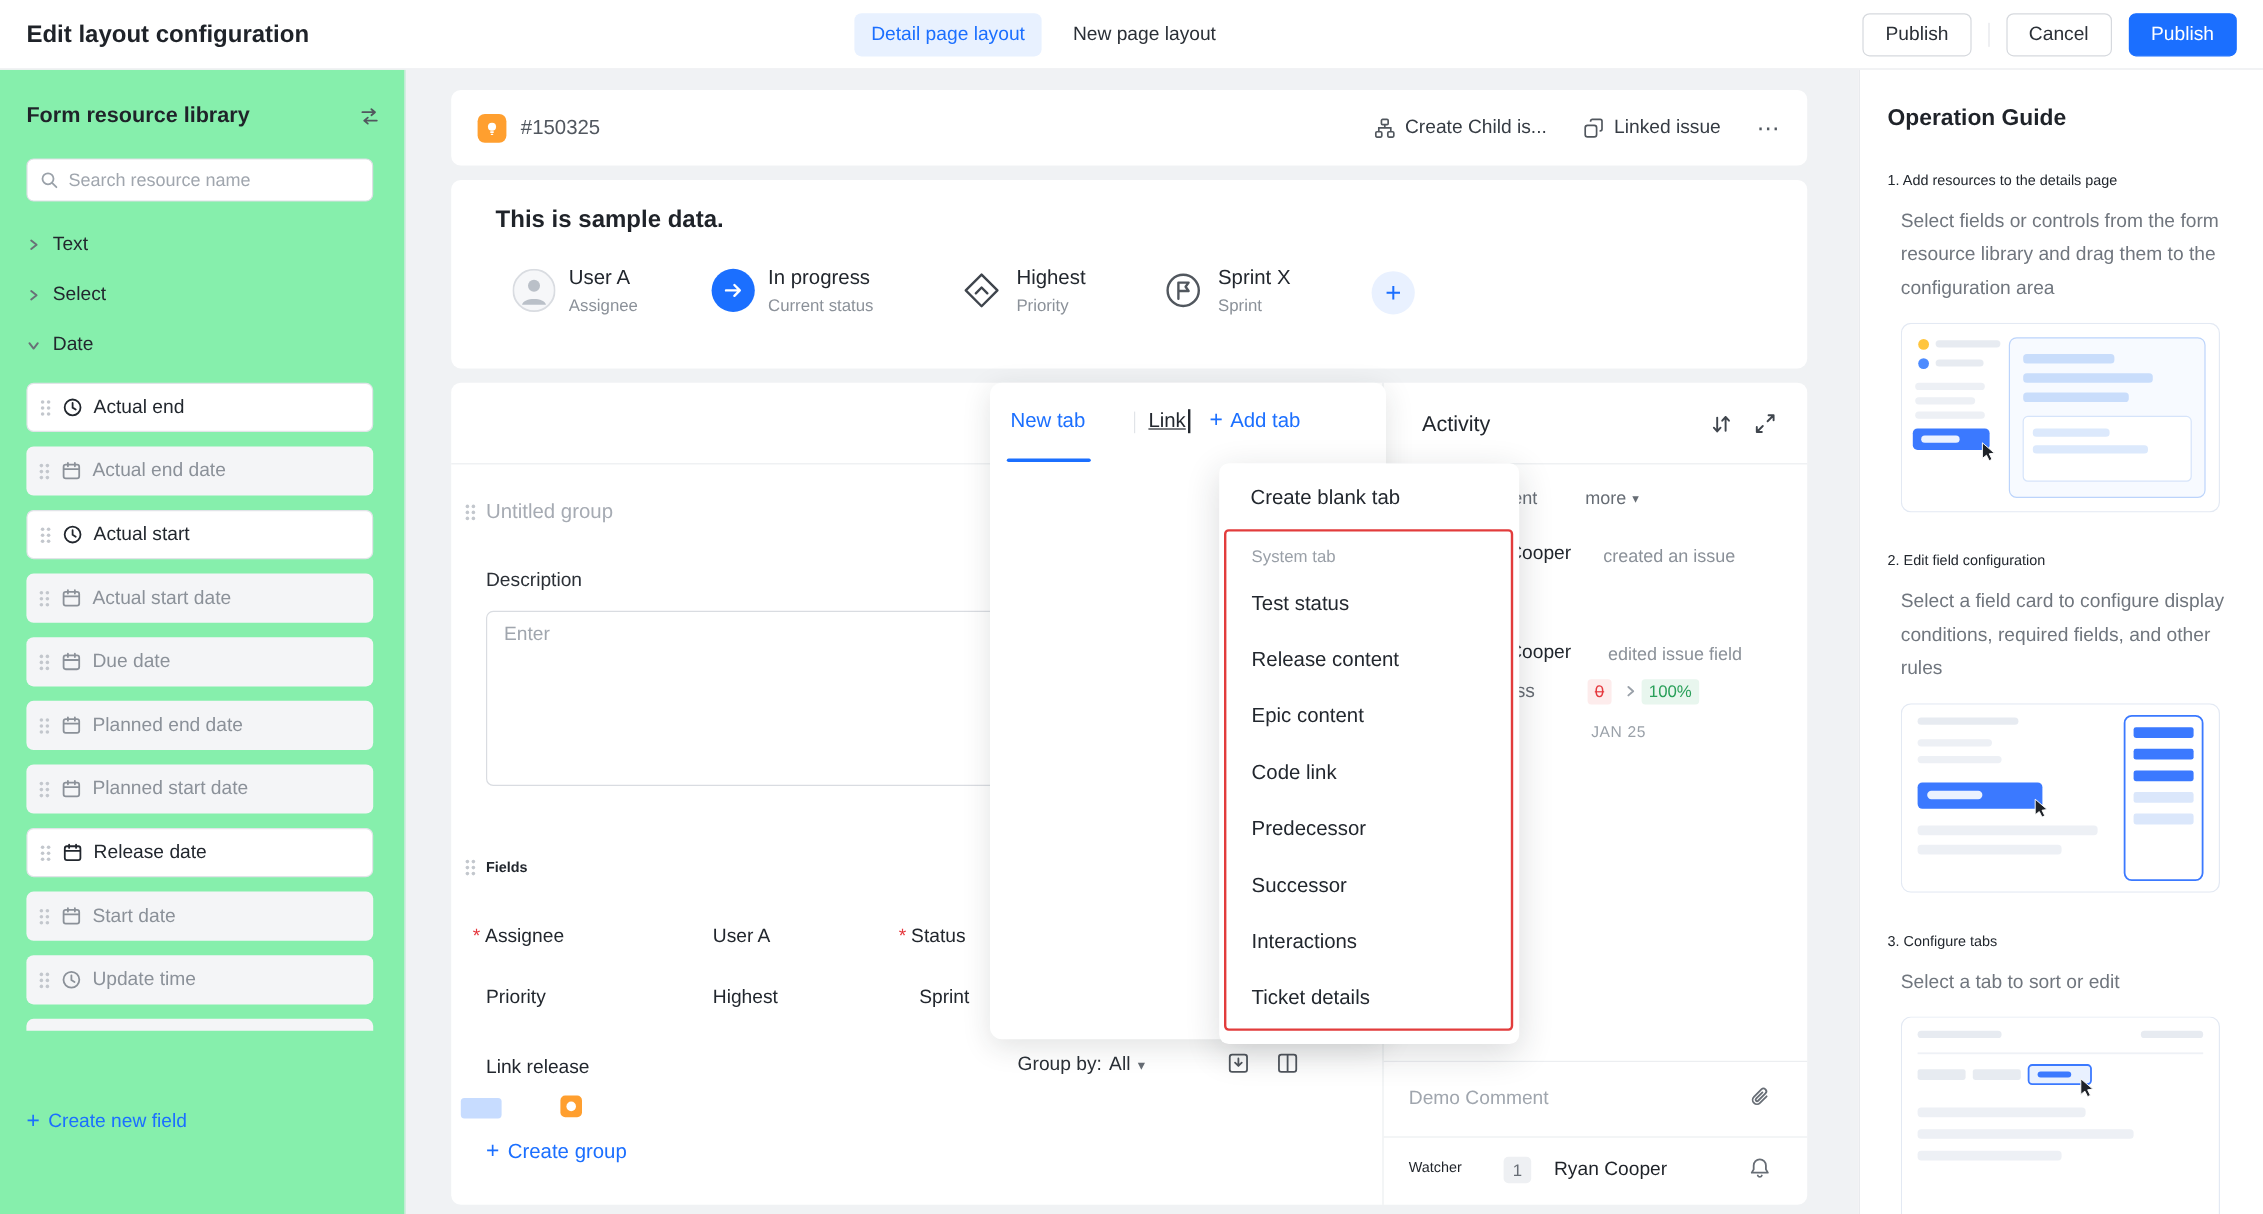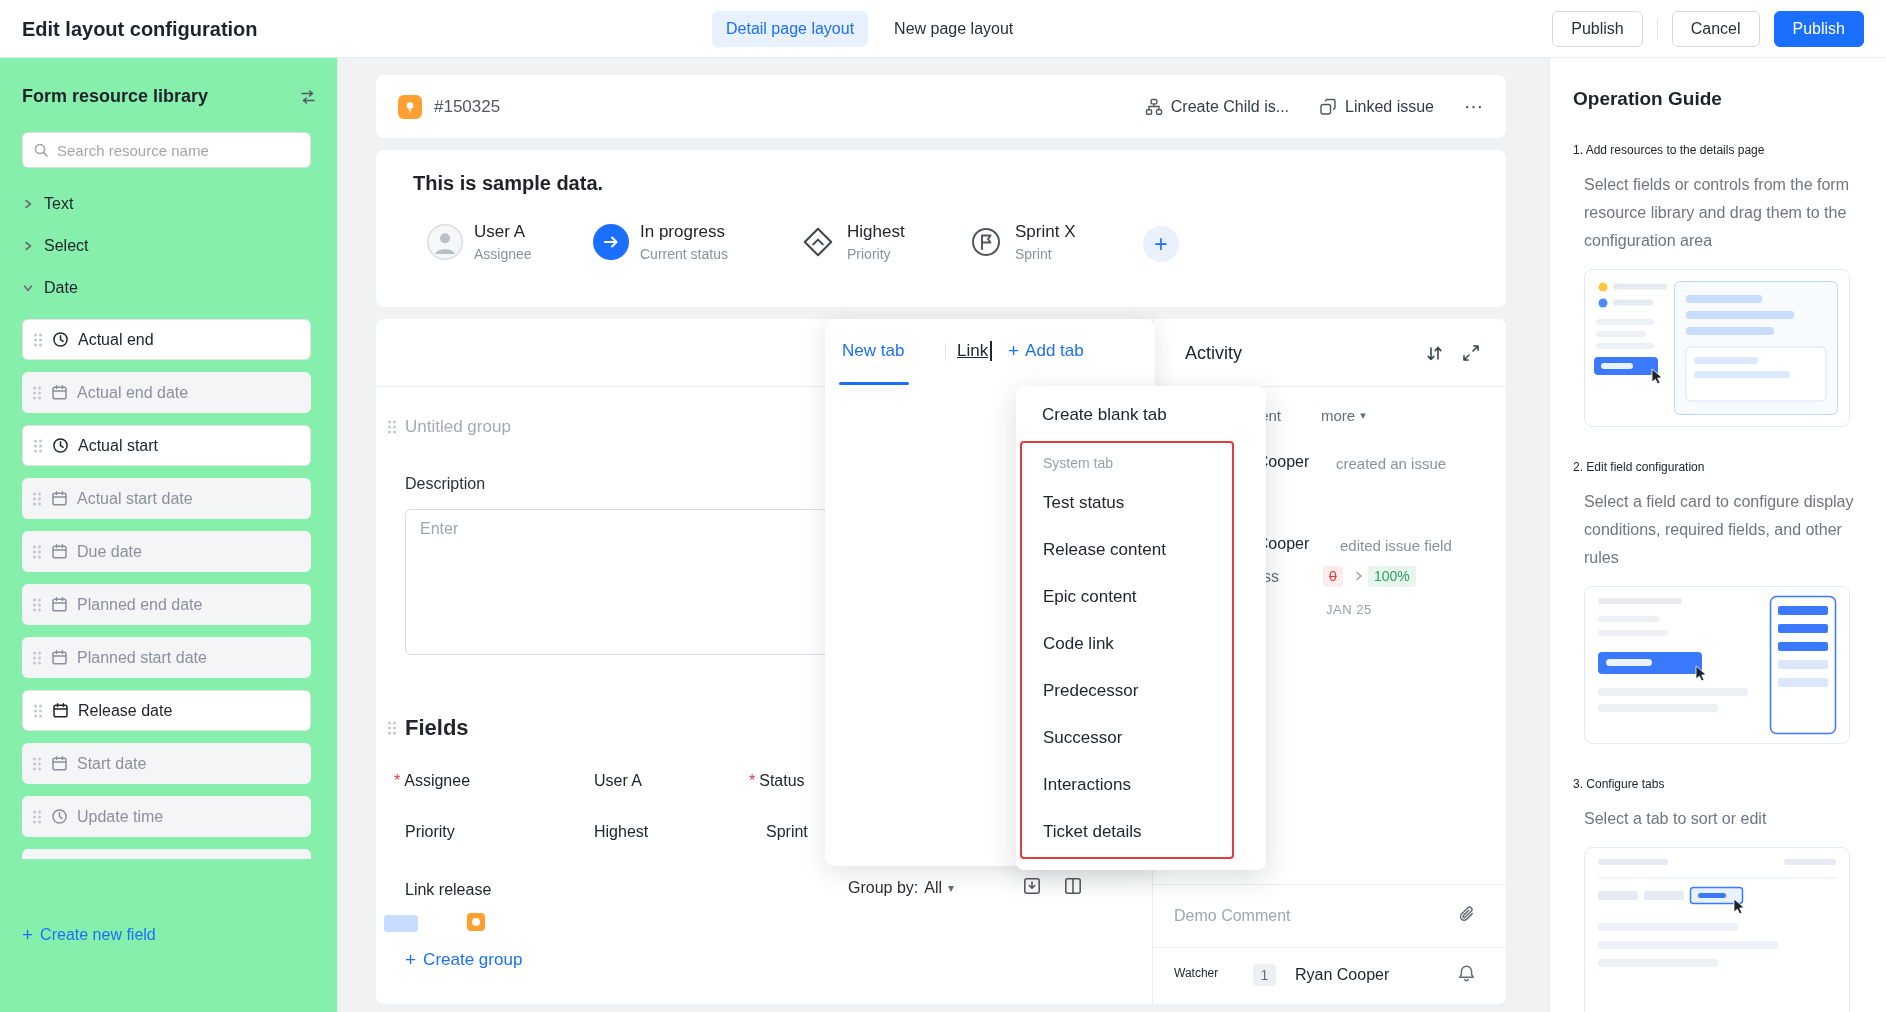--- a/index.html
+++ b/index.html
@@ -62,21 +62,21 @@
 
 
 .card-detail{left:376px;top:319px;width:1130px;height:685px;}
 .c3-tabbar{position:absolute;left:0;top:0;width:100%;height:68px;border-bottom:1px solid #eceef1;}
 .c3-tabs{position:absolute;left:29px;top:0;display:flex;gap:42px;height:68px;align-items:center;font-size:17px;color:#363c44;}
 .c3-tab{cursor:pointer;position:relative;height:68px;line-height:68px;white-space:nowrap;}
 .c3-tab.active{color:#1b6fff;font-weight:500;}
 .c3-tab.active:after{content:"";position:absolute;left:0;right:0;bottom:0;height:3px;background:#1b6fff;border-radius:2px;}
 .group-head{position:absolute;display:flex;align-items:center;gap:8px;}
 .gh-untitled{left:11px;top:98px;color:#a6abb3;font-size:17px;}
-.gh-fields{left:11px;top:396px;font-size:22px;font-weight:700;color:#22272e;}
+.gh-fields{left:11px;top:396px;font-size:12px;font-weight:700;color:#22272e;}
 .desc-label{position:absolute;left:29px;top:156px;font-size:16px;color:#2b3037;}
 .desc-input{position:absolute;left:29px;top:190px;width:725px;height:146px;border:1px solid #d9dce1;border-radius:6px;resize:none;outline:none;font-family:inherit;font-size:16px;padding:10px 14px;color:#1f2329;}
 .desc-input::placeholder{color:#a0a6ae;}
 .fcell{position:absolute;font-size:16px;color:#22272e;white-space:nowrap;}
 .req{color:#e5383e;margin-right:4px;}
 .gb{position:absolute;left:472px;top:560px;display:flex;align-items:center;gap:6px;font-size:16px;color:#2b3037;cursor:pointer;}
 .gb .caret{font-size:12px;color:#676d75;}
 .gb-icons{position:absolute;left:646px;top:557px;display:flex;gap:21px;align-items:center;}
 .link-pill{position:absolute;left:8px;top:596px;width:34px;height:17px;background:#c7dcff;border-radius:3px;}
 .release-ic{position:absolute;left:91px;top:594px;width:18px;height:18px;border-radius:4px;background:#ff9f2f;}
@@ -117,21 +117,21 @@
 .tp-newtab{position:absolute;left:17px;top:22px;font-size:17px;color:#1b6fff;font-weight:500;cursor:pointer;}
 .tp-underline{position:absolute;left:14px;top:63px;width:70px;height:3px;background:#1b6fff;border-radius:2px;}
 .tp-sep{position:absolute;left:120px;top:24px;width:1px;height:18px;background:#e1e4e8;}
 .tp-rename{position:absolute;left:132px;top:22px;font-size:17px;color:#22272e;display:flex;align-items:center;cursor:text;text-decoration:underline;}
 .tp-cursor{width:2px;height:20px;background:#22272e;margin-left:2px;}
 .tp-add{position:absolute;left:183px;top:22px;display:flex;gap:6px;align-items:center;color:#1b6fff;font-size:17px;cursor:pointer;}
 
 
 .atm{position:absolute;left:1016px;top:386px;width:250px;height:484px;background:#fff;border-radius:8px;box-shadow:0 8px 28px rgba(31,35,41,.16);z-index:50;padding-top:7px;}
 .atm-item{height:44px;line-height:44px;padding-left:26px;font-size:17px;color:#22272e;cursor:pointer;white-space:nowrap;}
-.atm-box{position:absolute;left:4px;top:55px;width:214px;height:418px;border:2px solid #e23c3c;border-radius:4px;padding-top:4px;}
+.atm-box{position:absolute;left:4px;top:55px;width:241px;height:418px;border:2px solid #e23c3c;border-radius:4px;padding-top:4px;}
 .atm-section{height:32px;line-height:32px;padding-left:21px;font-size:14px;color:#9aa0a8;}
 .atm-box .atm-item{height:47px;line-height:47px;padding-left:21px;}
 
 
 .guide{position:absolute;left:1549px;top:58px;width:337px;height:954px;background:#fff;border-left:1px solid #e8eaed;padding:30px 24px 0 23px;overflow:hidden;z-index:20;}
 .g-title{font-size:19px;font-weight:700;}
 .g-sec-title{margin-top:27px;font-size:12px;font-weight:500;color:#22272e;line-height:26px;}
 .g-sec-body{margin:8px 0 0 11px;font-size:16px;line-height:28px;color:#70767e;}
 .g-ill{margin:14px 0 0 11px;width:266px;}
 </style>

